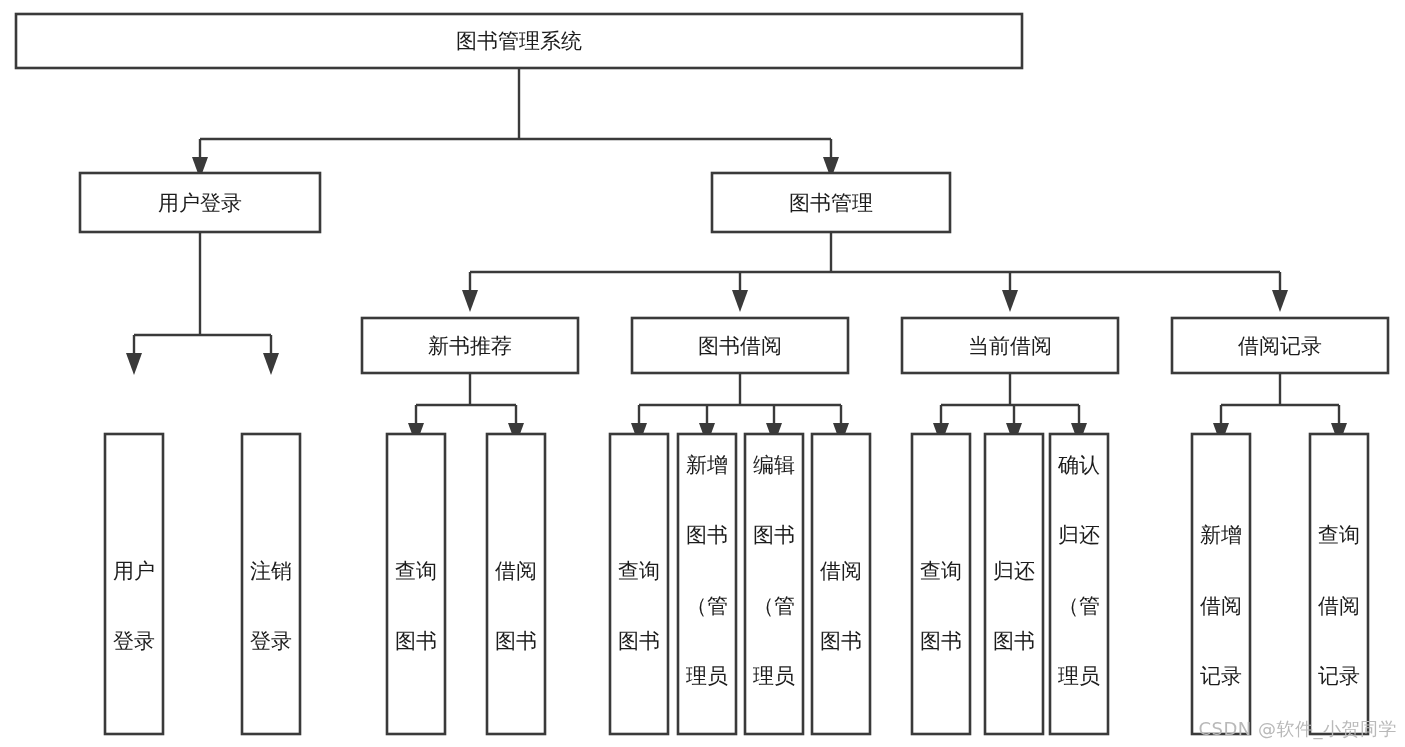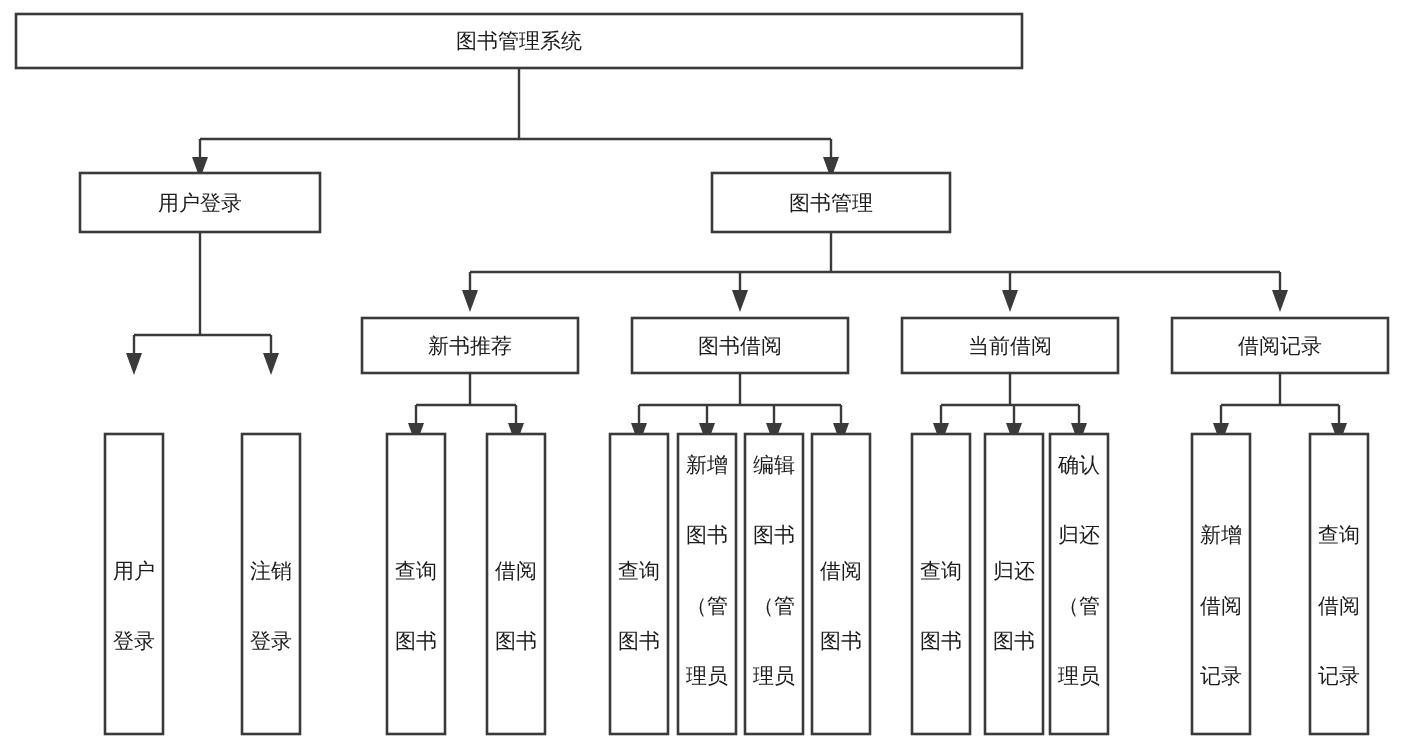--- a/index.html
+++ b/index.html
@@ -303,13 +303,14 @@
           <foreignObject x="1310" y="434" width="58" height="300"><div xmlns="http://www.w3.org/1999/xhtml" class="vlabel-wrap">
               <div class="node-label-v" title="查询借阅记录">
                 <span>查询</span>
                 <span>借阅</span>
                 <span>记录</span>
               </div>
             </div></foreignObject>
         </g>
       </g>
   </svg>
+  <div class="watermark">CSDN @软件_小贺同学</div>
 </div>
 
 </body></html>

